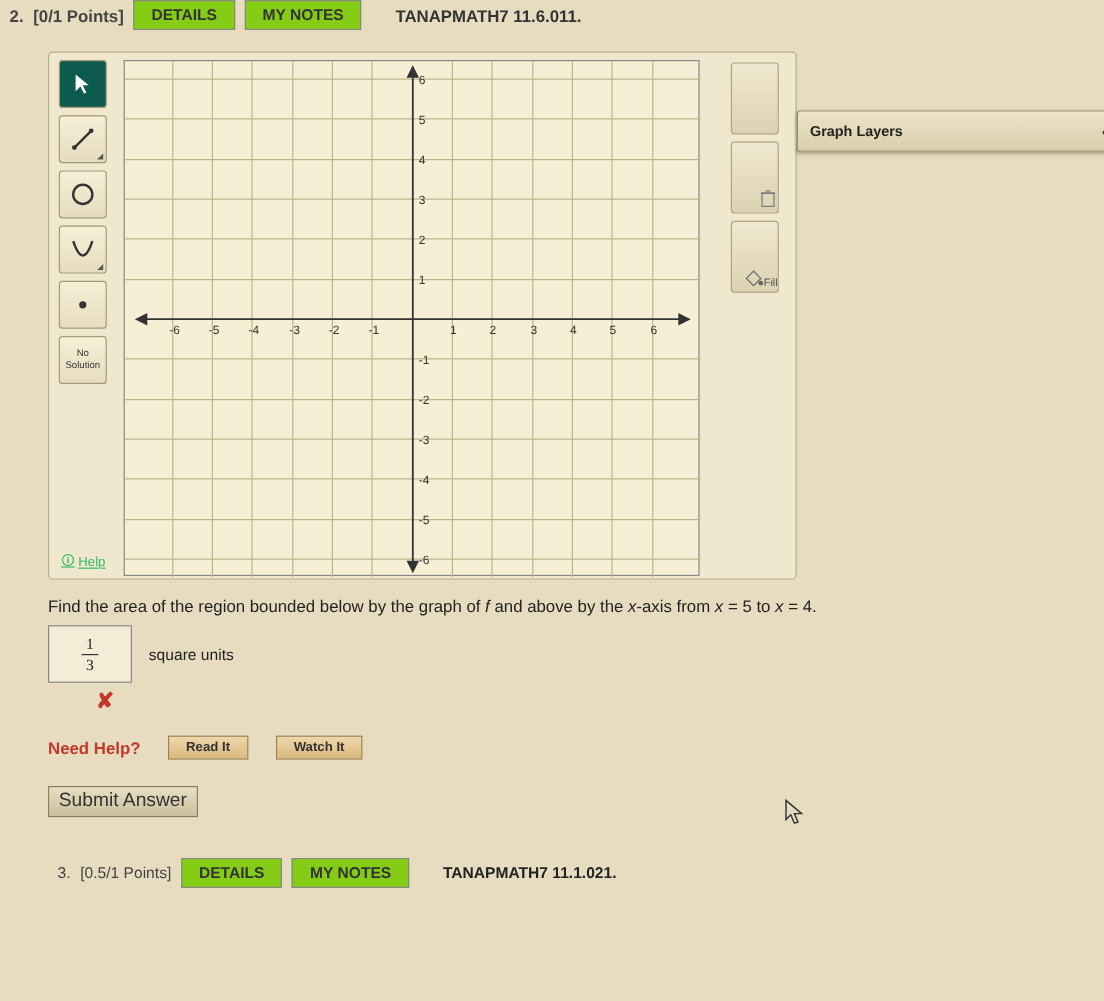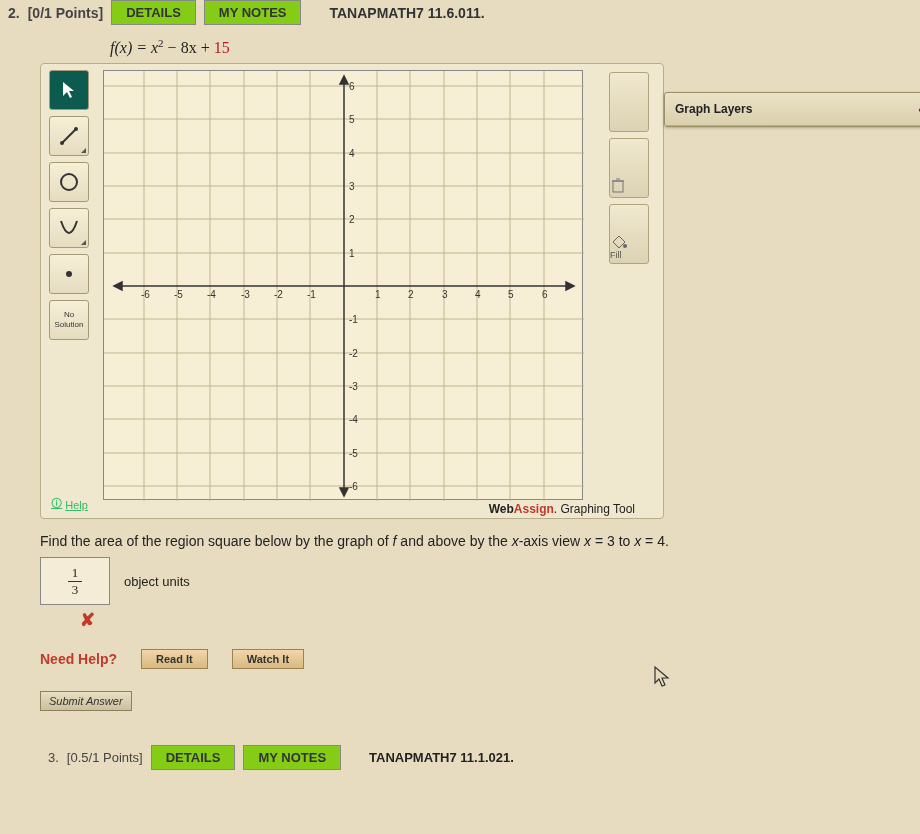--- a/index.html
+++ b/index.html
@@ -95,21 +95,21 @@
     position: absolute;
     right: 10px; top: 8px;
     width: 44px;
     display: flex; flex-direction: column; gap: 6px;
   }
   .side-btn {
     width: 40px; height: 60px;
     background: linear-gradient(#f0e8cf,#dcd2b3);
     border: 1px solid #b0a37d;
     border-radius: 3px;
-    display:flex; flex-direction:column; align-items:flex-start; justify-content:flex-end;
+    display:flex; flex-direction:row; align-items:flex-end; justify-content:flex-end;
     font-size: 9px; color:#555; padding-bottom:3px; cursor:pointer;
   }
   .wa-label {
     text-align: right;
     font-size: 12px;
     color: #222;
     margin-top: 2px;
     margin-right: 20px;
   }
   .wa-label b.red2 { color: #c0392b; font-weight: bold; }
@@ -144,58 +144,56 @@
     width: 70px; height: 48px;
     display:flex; align-items:center; justify-content:center;
     font-family: "Times New Roman", serif;
   }
   .frac { display:inline-block; text-align:center; }
   .frac .t { display:block; border-bottom:1px solid #333; padding:0 4px;}
   .frac .b { display:block; padding:0 4px;}
   .wrong { color:#c0392b; font-weight:bold; font-size:18px; margin-left: 40px; margin-top:4px;}
   .need-help {
     margin-top: 18px;
-    display:flex; align-items:center; gap:24px;
+    display:flex; align-items:center; gap:12px;
   }
   .nh-label { color: #c0392b; font-weight: bold; font-size: 14px;}
   .nh-btn {
     background: linear-gradient(#f0d6aa,#d9b97e);
     border:1px solid #9b8254;
     padding: 3px 14px;
     font-size: 11px; font-weight:bold; color:#333;
     cursor:pointer;
+    margin-left:11px;
   }
   .submit-btn {
     margin-top: 22px;
     background: linear-gradient(#e8dec2,#cbc09e);
     border:1px solid #8d815c;
     padding: 3px 8px;
-    font-size: 11px; color:#333; cursor:pointer;font-style:italic;
+    font-size: 16px; color:#333; cursor:pointer;
   }
   .q3 { margin-top: 34px; display:flex; align-items:center; gap:8px; padding-left: 8px;}
   .cursor-icon {
     position:absolute; left:653px; top:665px;
     font-size:18px; color:#333;
   }
 </style>
 </head>
 <body>
 
 <div class="q-header">
   <span class="points">2.</span>
   <span class="points">[0/1 Points]</span>
   <button class="hdr-btn">DETAILS</button>
   <button class="hdr-btn">MY NOTES</button>
   <span class="qref">TANAPMATH7 11.6.011.</span>
 </div>
 
 <div class="q-body">
-  <div class="fn">
-    <span>f(x) = x</span><sup>2</sup><span class="num"> − 8x + </span><span class="red">15</span>
-  </div>
 
   <div class="tool-area">
     <div class="graph-panel">
       <div class="tools-col">
         <div class="tool-btn active">
           <svg width="16" height="20">
               <path d="M2 2 L2 16 L6 12 L9 18 L11 17 L8 11 L13 11 Z" fill="#fff"></path>
             </svg>
         </div>
         <div class="tool-btn">
@@ -286,23 +284,20 @@
                 <text x="245" y="186">1</text>
               <text x="245" y="252">-1</text>
                 <text x="245" y="286">-2</text>
                 <text x="245" y="319">-3</text>
                 <text x="245" y="352">-4</text>
                 <text x="245" y="386">-5</text>
                 <text x="245" y="419">-6</text>
             </g>
           </svg>
         </div>
-        <div class="wa-label">
-          <b>Web</b><b class="red2">Assign</b><span>. Graphing Tool</span>
-        </div>
       </div>
 
       <div class="right-col">
         <div class="side-btn">
             <span></span>
           </div>
         <div class="side-btn">
           <svg width="16" height="18">
               <rect x="3" y="5" width="10" height="11" fill="none" stroke="#777"></rect>
               <line x1="2" y1="5" x2="14" y2="5" stroke="#777"></line>
@@ -329,30 +324,30 @@
   
   <div class="layers-panel">
     <div class="layers-head">
       <span>Graph Layers</span>
       <span class="collapse">«</span>
     </div>
   </div>
 
   
   <div class="find-area">
-    <span>Find the area of the region square below by the graph of </span><i>f</i><span> and above by the </span><i>x</i><span>-axis view </span><i>x</i><span> = 3 to </span><i>x</i><span> = 4.</span>
+    <span>Find the area of the region bounded below by the graph of </span><i>f</i><span> and above by the </span><i>x</i><span>-axis from </span><i>x</i><span> = 5 to </span><i>x</i><span> = 4.</span>
   </div>
   <div class="ans-row">
     <div class="ans-box">
       <span class="frac">
         <span class="t">1</span>
         <span class="b">3</span>
       </span>
     </div>
-    <span>object units</span>
+    <span>square units</span>
   </div>
   <div class="wrong">✘</div>
 
   <div class="need-help">
     <span class="nh-label">Need Help?</span>
     <button class="nh-btn">Read It</button>
     <button class="nh-btn">Watch It</button>
   </div>
 
   <button class="submit-btn">Submit Answer</button>

